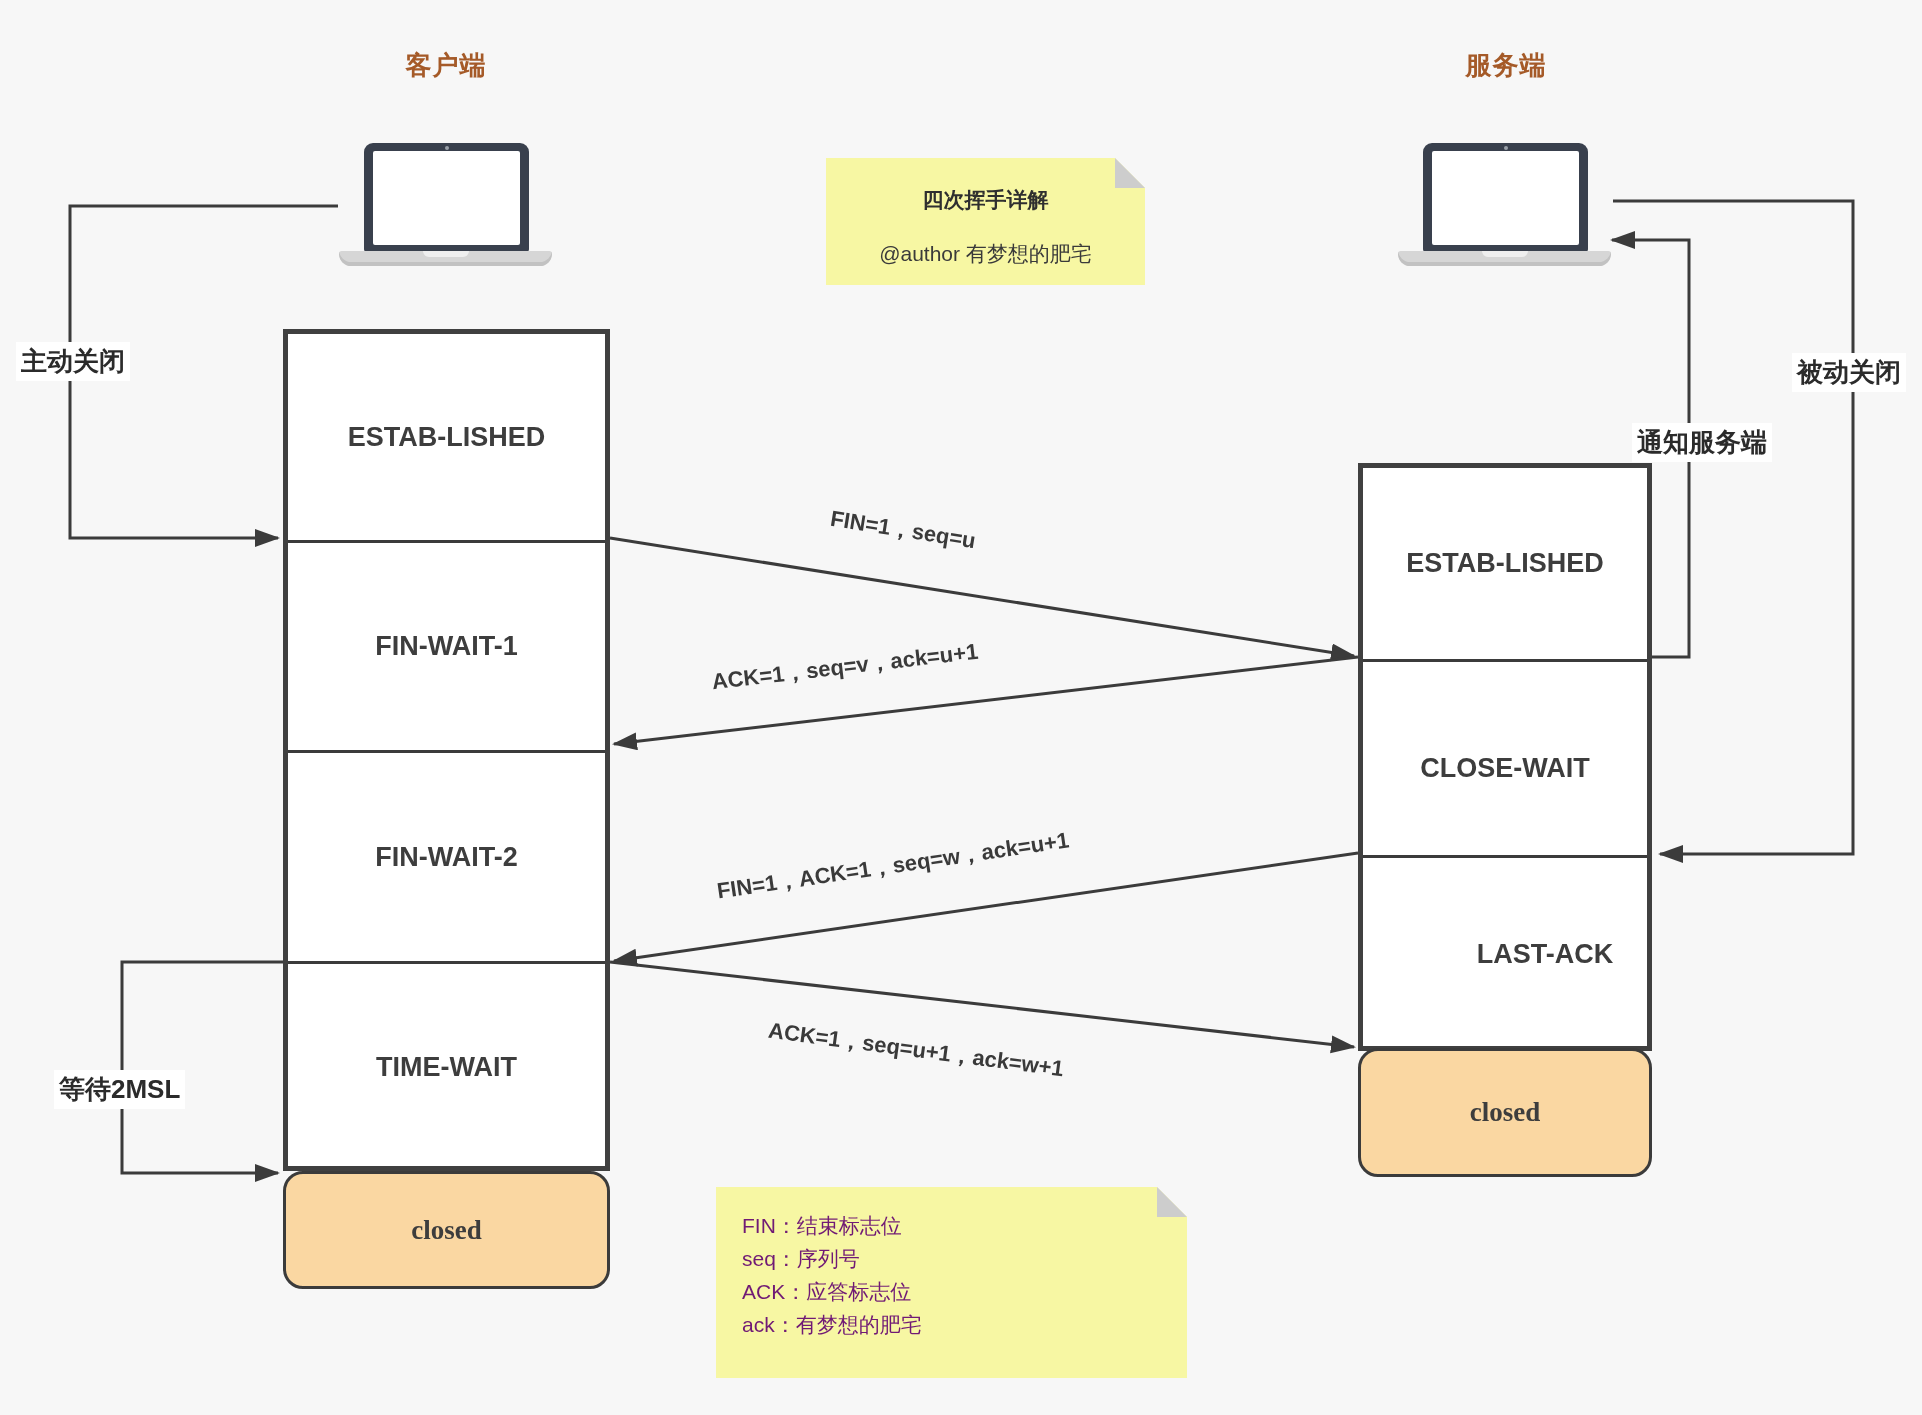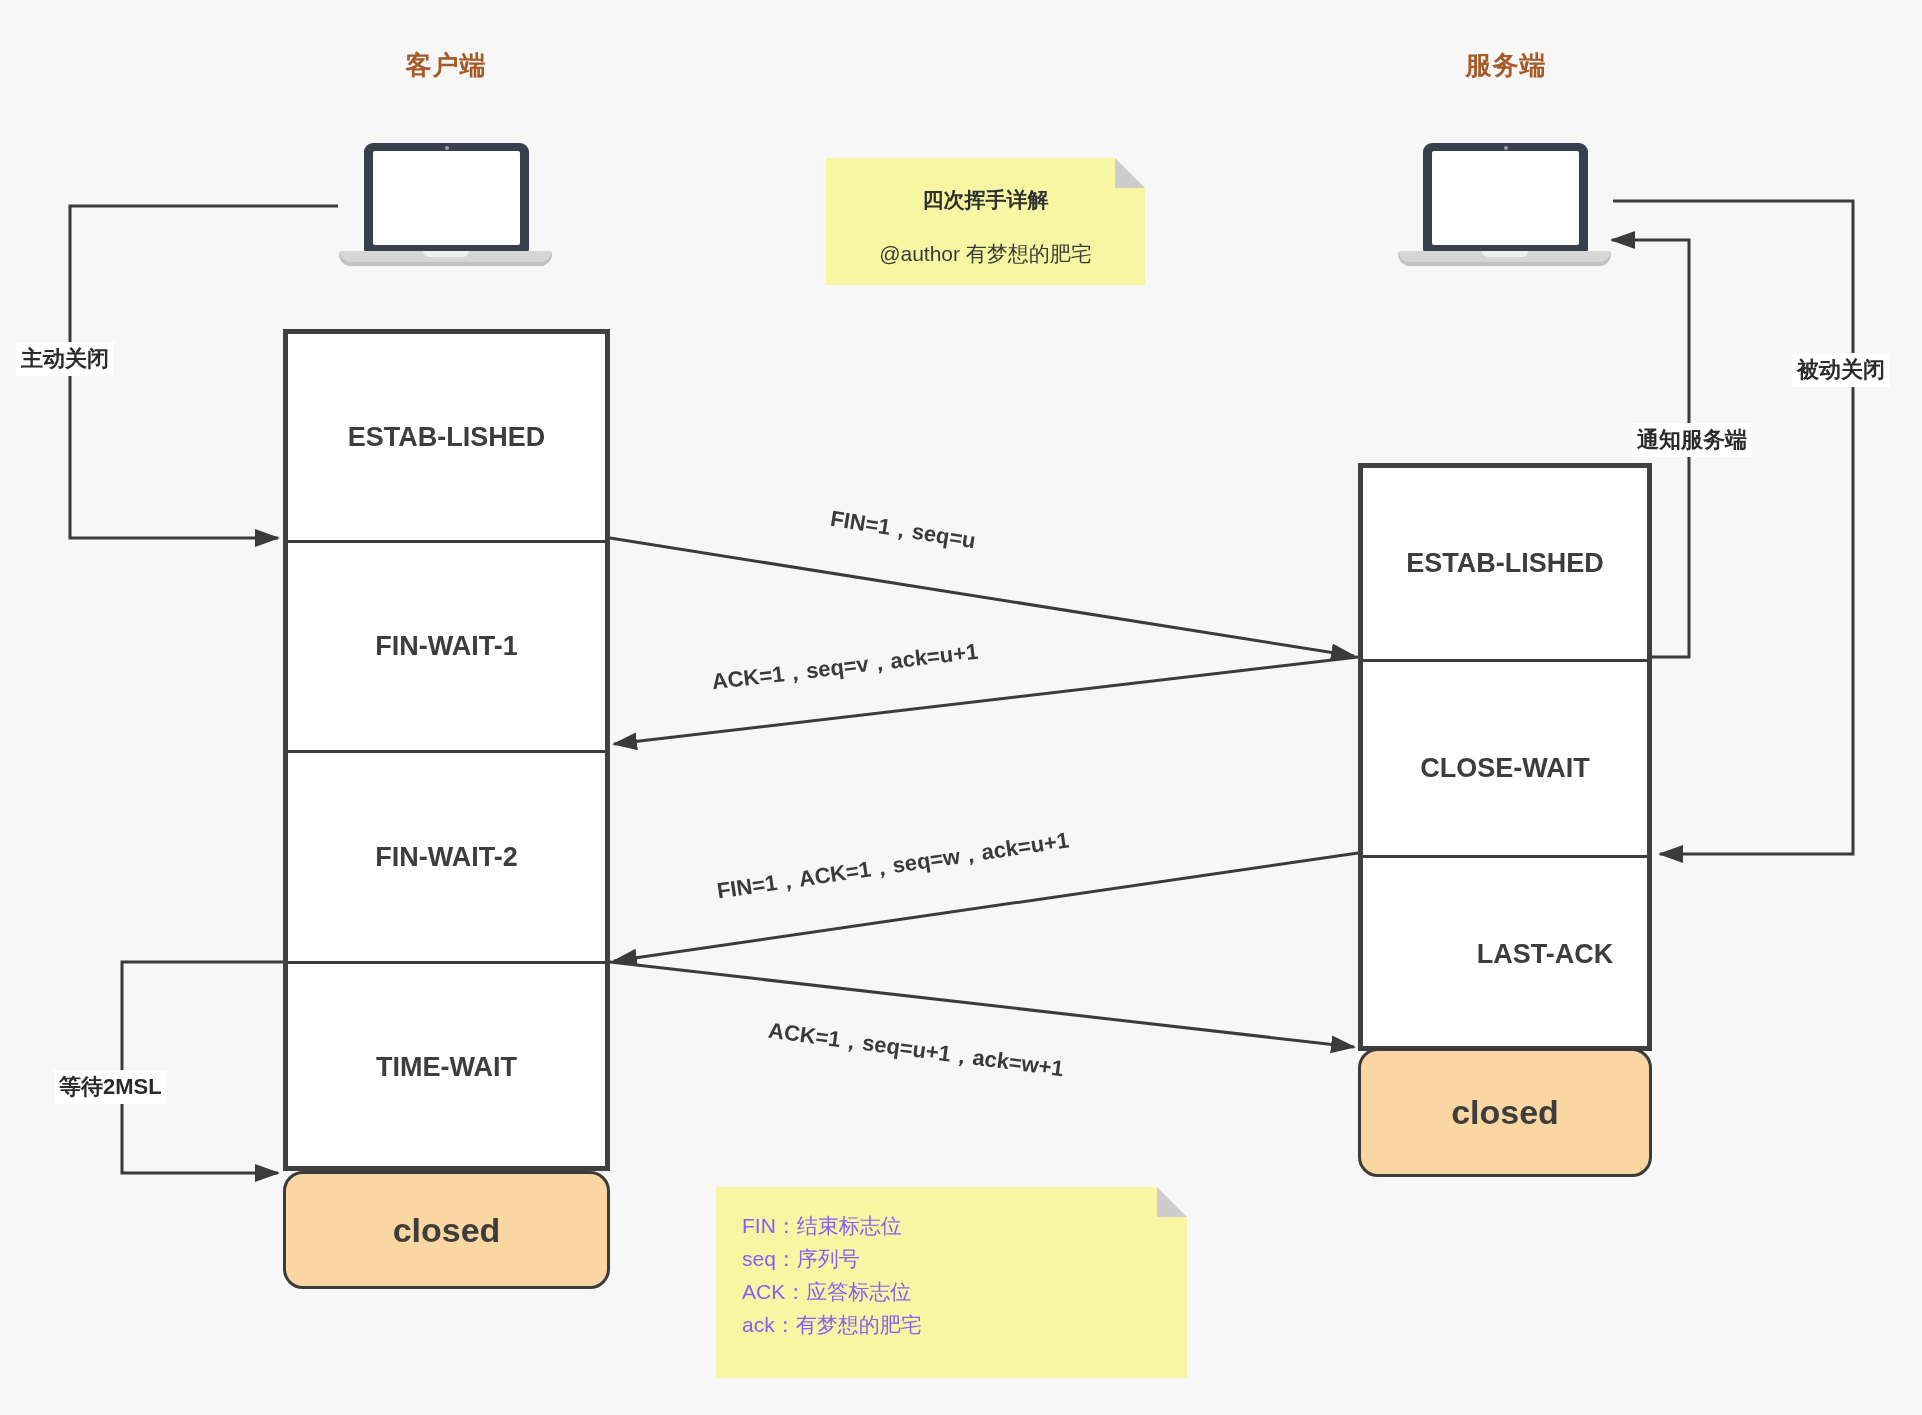--- a/index.html
+++ b/index.html
@@ -15,31 +15,31 @@
   .lt-cam{position:absolute;top:3px;left:50%;width:4px;height:4px;margin-left:-2px;border-radius:50%;background:#9aa0a8;}
   .lt-base{position:absolute;background:#d6d6d6;border-radius:3px 3px 14px 14px;box-shadow:inset 0 -4px 0 #c2c2c2;}
   .lt-notch{position:absolute;top:0;left:50%;width:46px;height:6px;margin-left:-23px;background:#efefef;border-radius:0 0 6px 6px;}
 
   
   .note{position:absolute;background:#f7f7a3;}
   .fold-cut{position:absolute;top:0;right:0;width:0;height:0;border-top:30px solid #f7f7f7;border-left:30px solid transparent;}
   .fold-flap{position:absolute;top:0;right:0;width:0;height:0;border-bottom:30px solid #cdcdcd;border-right:30px solid transparent;}
   .note-title{position:absolute;left:0;right:0;top:28px;text-align:center;font-size:21px;font-weight:bold;color:#2f2f2f;}
   .note-author{position:absolute;left:0;right:0;top:82px;text-align:center;font-size:21px;color:#3a3a3a;}
-  .legend-body{position:absolute;left:26px;top:22px;font-size:21px;line-height:33px;color:#8b5cf6;}
+  .legend-body{position:absolute;left:26px;top:22px;font-size:21px;line-height:33px;color:#701a75;}
 
   
   .statebox{position:absolute;background:#ffffff;border:5px solid #404040;box-sizing:border-box;}
   .divider{position:absolute;left:0;right:0;height:3px;background:#3b3b3b;}
   .state-label{position:absolute;left:50%;transform:translate(-50%,-50%);font-size:27px;font-weight:bold;color:#3d3d3d;white-space:nowrap;}
   .closedbox{position:absolute;background:#fad7a2;border:3px solid #3b3b3b;border-radius:20px;box-sizing:border-box;
-             display:flex;align-items:center;justify-content:center;font-size:34px;font-weight:bold;color:#3d3d3d;}
+             display:flex;align-items:center;justify-content:center;font-size:27px;font-weight:bold;color:#3d3d3d;font-family:Liberation Serif, serif;}
 
   
-  .annot{position:absolute;background:#ffffff;padding:2px 5px;font-size:22px;font-weight:bold;color:#2b2b2b;white-space:nowrap;}
+  .annot{position:absolute;background:#ffffff;padding:2px 5px;font-size:26px;font-weight:bold;color:#2b2b2b;white-space:nowrap;}
   .msg{position:absolute;font-size:22px;font-weight:bold;color:#3a3a3a;white-space:nowrap;transform-origin:center;}
 </style>
 </head>
 <body>
 
 <div class="canvas">
 
   <svg class="wires" viewBox="0 0 1922 1415">
     <defs>
       <marker id="arr" markerUnits="userSpaceOnUse" markerWidth="26" markerHeight="20" refX="23" refY="9" orient="auto">

